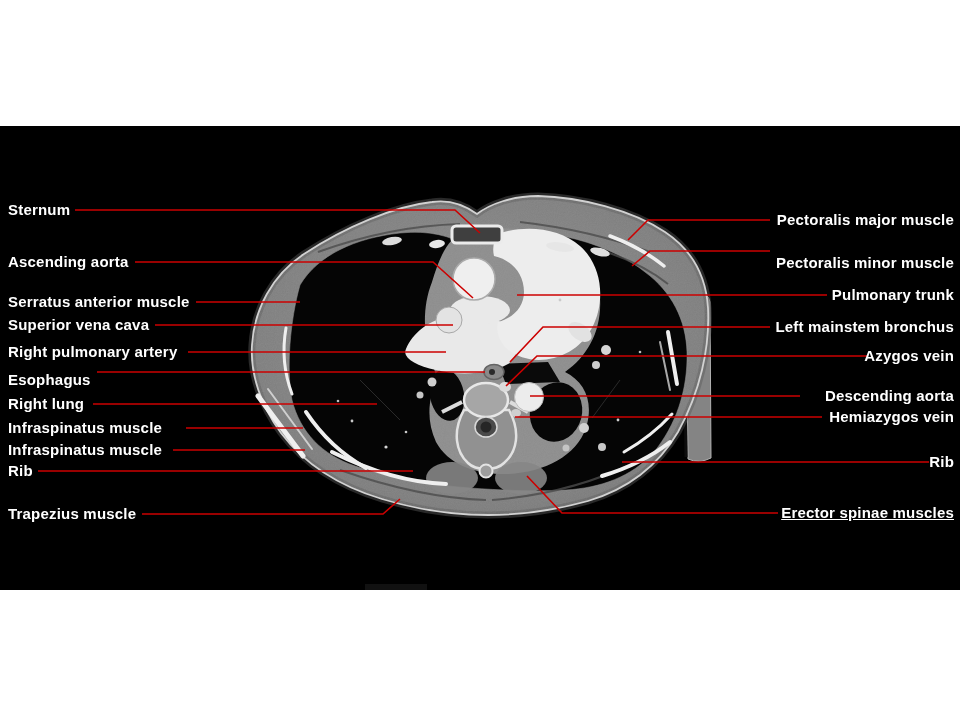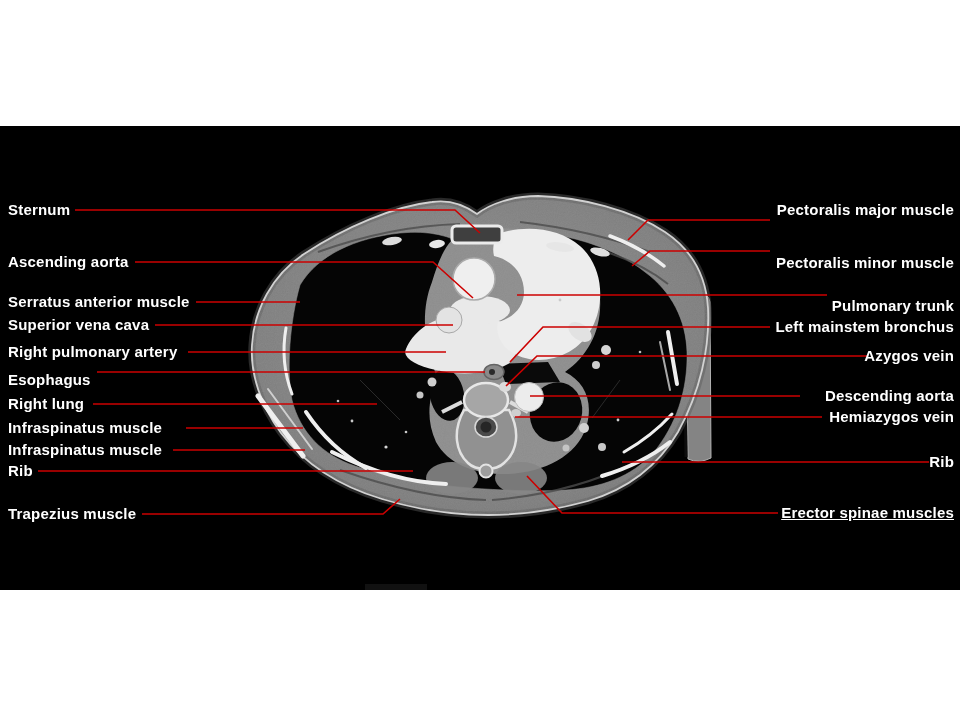--- a/index.html
+++ b/index.html
@@ -176,23 +176,23 @@
       <div class="label left" style="top: 315px;">Superior vena cava</div>
       <div class="label left" style="top: 342px;">Right pulmonary artery</div>
       <div class="label left" style="top: 362px; margin-top: 8px;">Esophagus</div>
       <div class="label left" style="top: 394px;">Right lung</div>
       <div class="label left" style="top: 418px;">Infraspinatus muscle</div>
       <div class="label left" style="top: 440px;">Infraspinatus muscle</div>
       <div class="label left" style="top: 461px;">Rib</div>
       <div class="label left" style="top: 504px;">Trapezius muscle</div>
     </div>
   <div id="labels-right" style="color: rgb(255, 255, 255);">
-      <div class="label right" style="top: 200px; margin-left: 40px;">Pectoralis major muscle</div>
+      <div class="label right" style="top: 210px; margin-left: 40px;">Pectoralis major muscle</div>
       <div class="label right" style="top: 253px;">Pectoralis minor muscle</div>
-      <div class="label right" style="top: 285px; margin-top: 11px;">Pulmonary trunk</div>
+      <div class="label right" style="top: 285px;">Pulmonary trunk</div>
       <div class="label right" style="top: 317px;">Left mainstem bronchus</div>
       <div class="label right" style="top: 346px;">Azygos vein</div>
       <div class="label right" style="top: 386px;">Descending aorta</div>
       <div class="label right" style="top: 407px;">Hemiazygos vein</div>
       <div class="label right" style="top: 452px;">Rib</div>
       <div class="label right" style="top: 503px; text-decoration: underline;">Erector spinae muscles</div>
     </div>
 </div>
 
 </body></html>

